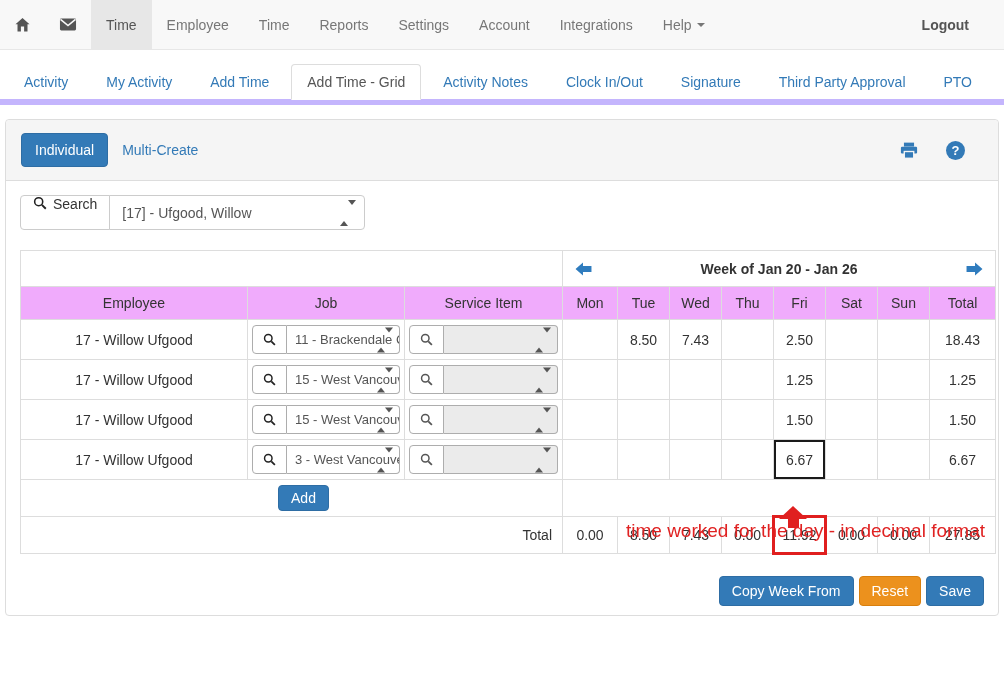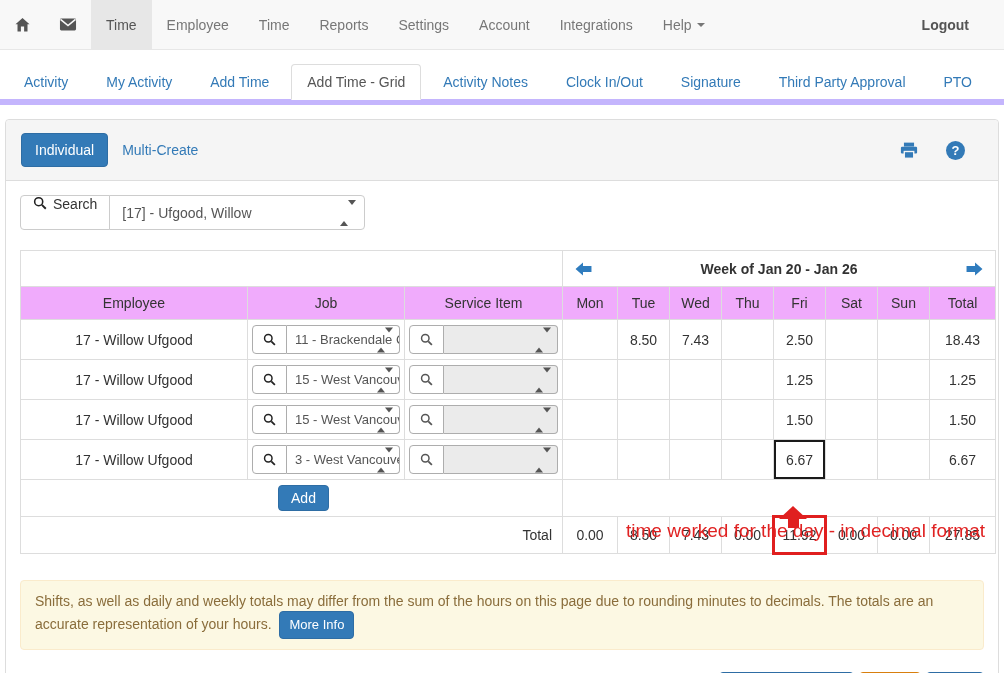--- a/index.html
+++ b/index.html
@@ -424,24 +424,20 @@
           <span class="red-box"></span>
         </td>
         <td>0.00</td>
         <td>0.00</td>
         <td>27.85</td>
       </tr>
     </tbody>
       </table>
 
     
-    <div class="notice">
-      <span>Shifts, as well as daily and weekly totals may differ from the sum of the hours on this page due to rounding minutes to decimals. The totals are an accurate representation of your hours.</span>
-      <span class="btn btn-primary btn-moreinfo">More Info</span>
-    </div>
 
     
     <div class="actions">
       <span class="btn btn-primary">Copy Week From</span>
       <span class="btn btn-warning">Reset</span>
       <span class="btn btn-primary">Save</span>
     </div>
   </div>
 </div>
 

